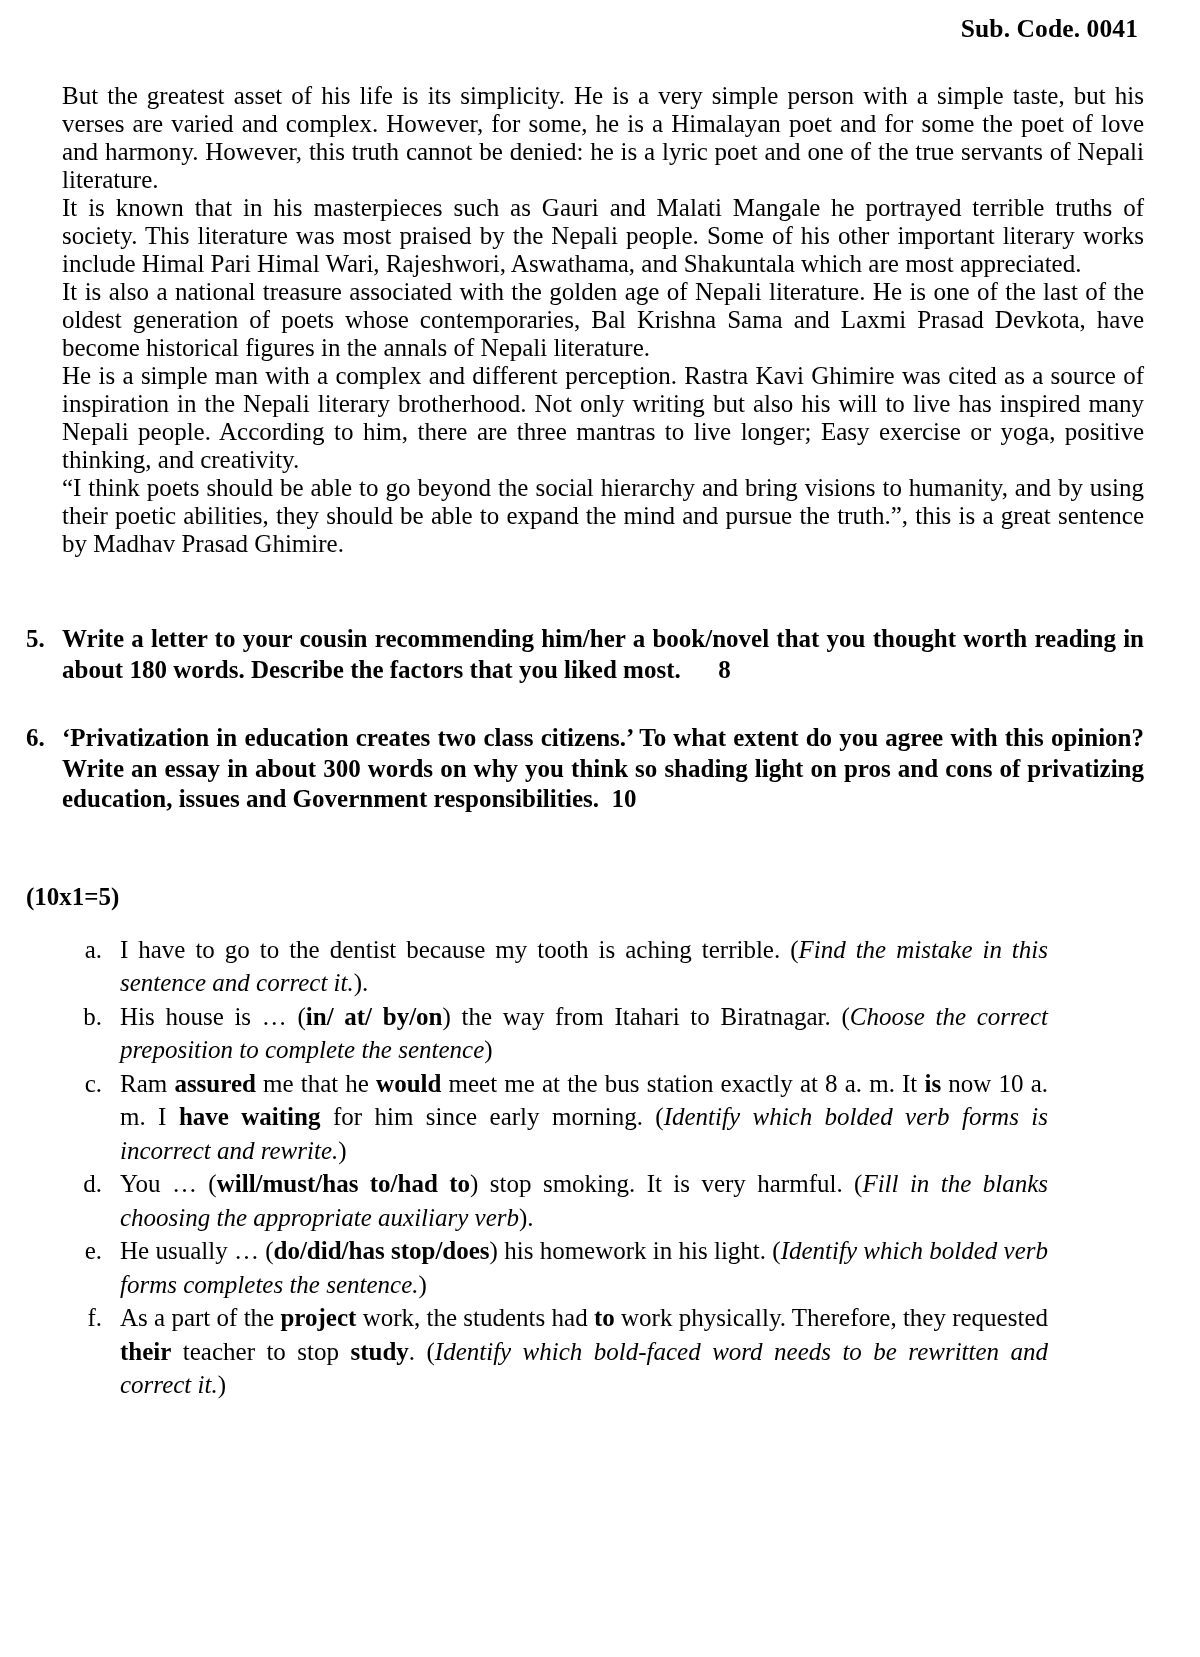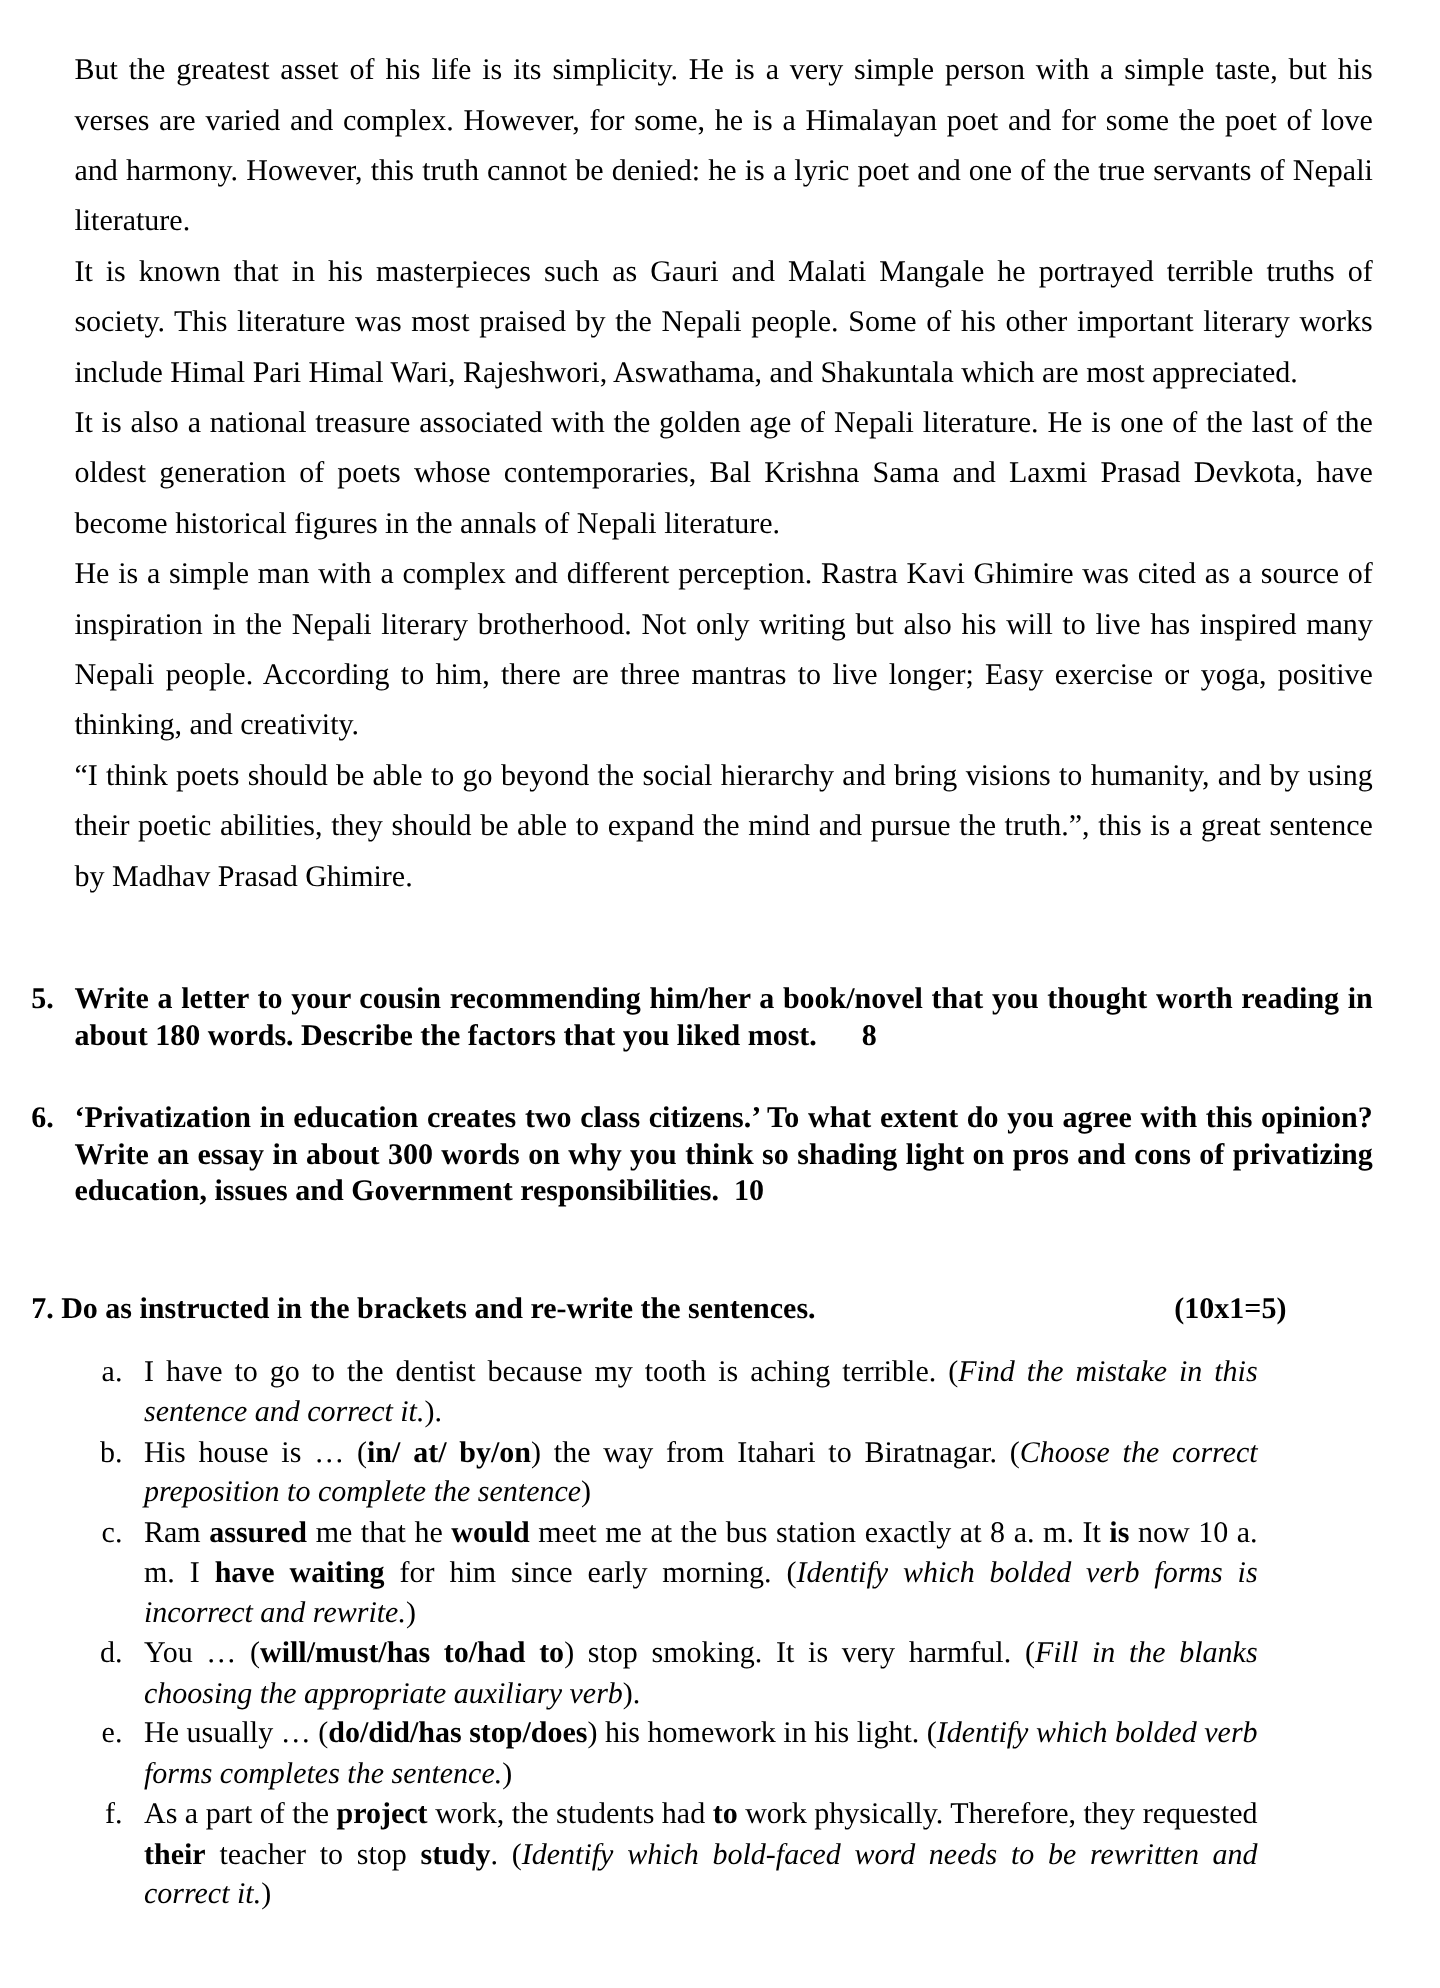--- a/index.html
+++ b/index.html
@@ -27,21 +27,21 @@
     text-align: right;
     padding: 14px 62px 0 0;
     font-weight: bold;
     font-size: 25.5px;
     letter-spacing: 0.1px;
   }
   
   .passage {
     margin: 38px 56px 0 62px;
     font-size: 25px;
-    line-height: 42px;
+    line-height: 28px;
     text-align: justify;
     text-justify: inter-word;
   }
   .passage p {
     margin: 0;
     text-align: justify;
   }
   .passage p:last-child {
     text-align: justify;
   }
@@ -114,20 +114,23 @@
   }
   .it { font-style: italic; }
   .bd { font-weight: bold; }
   .nowrapmark { white-space: pre; }
 </style>
 </head>
 <body>
 
 <div class="page">
 
+  <div class="header">
+    <span>Sub. Code. 0041</span>
+  </div>
 
   <div class="passage">
     <p>But the greatest asset of his life is its simplicity. He is a very simple person with a simple taste, but his verses are varied and complex. However, for some, he is a Himalayan poet and for some the poet of love and harmony. However, this truth cannot be denied: he is a lyric poet and one of the true servants of Nepali literature.</p>
     <p>It is known that in his masterpieces such as Gauri and Malati Mangale he portrayed terrible truths of society. This literature was most praised by the Nepali people. Some of his other important literary works include Himal Pari Himal Wari, Rajeshwori, Aswathama, and Shakuntala which are most appreciated.</p>
     <p>It is also a national treasure associated with the golden age of Nepali literature. He is one of the last of the oldest generation of poets whose contemporaries, Bal Krishna Sama and Laxmi Prasad Devkota, have become historical figures in the annals of Nepali literature.</p>
     <p>He is a simple man with a complex and different perception. Rastra Kavi Ghimire was cited as a source of inspiration in the Nepali literary brotherhood. Not only writing but also his will to live has inspired many Nepali people. According to him, there are three mantras to live longer; Easy exercise or yoga, positive thinking, and creativity.</p>
     <p>“I think poets should be able to go beyond the social hierarchy and bring visions to humanity, and by using their poetic abilities, they should be able to expand the mind and pursue the truth.”, this is a great sentence by Madhav Prasad Ghimire.</p>
   </div>
 
   <div class="q-block" id="q5">
@@ -135,21 +138,20 @@
     <span class="q-text"><span>Write a letter to your cousin recommending him/her a book/novel that you thought worth reading in about 180 words. Describe the factors that you liked most.</span><span class="nowrapmark">      </span><span>8</span></span>
   </div>
 
   <div class="q-block" id="q6">
     <span class="q-num">6.</span>
     <span class="q-text"><span>‘Privatization in education creates two class citizens.’ To what extent do you agree with this opinion? Write an essay in about 300 words on why you think so shading light on pros and cons of privatizing education, issues and Government responsibilities.</span><span class="nowrapmark">  </span><span>10</span></span>
   </div>
 
   <div id="q7">
     <div class="q7-head">
-      <span class="left"><span>7.</span>&nbsp;<span>Do as instructed in the brackets and re-write the sentences.</span></span>
       <span class="right">(10x1=5)</span>
     </div>
     <ol class="sub-items" id="q7-items">
         <li>
           <span class="letter">a.</span>
           <span class="sent"><span>I have to go to the dentist because my tooth is aching terrible. (</span><span class="it">Find the mistake in this sentence and correct it.</span><span>).</span></span>
         </li>
         <li>
           <span class="letter">b.</span>
           <span class="sent"><span>His house is … (</span><span class="bd">in/ at/ by/on</span><span>) the way from Itahari to Biratnagar. (</span><span class="it">Choose the correct preposition to complete the sentence</span><span>)</span></span>

